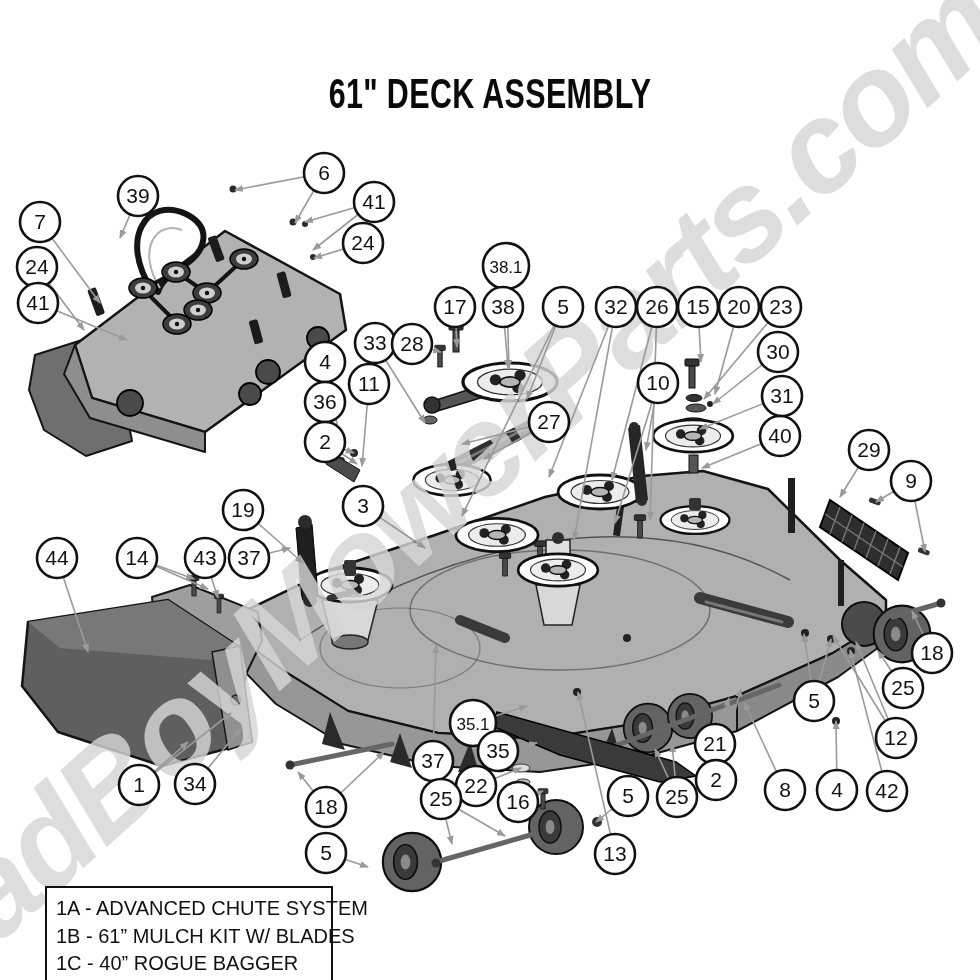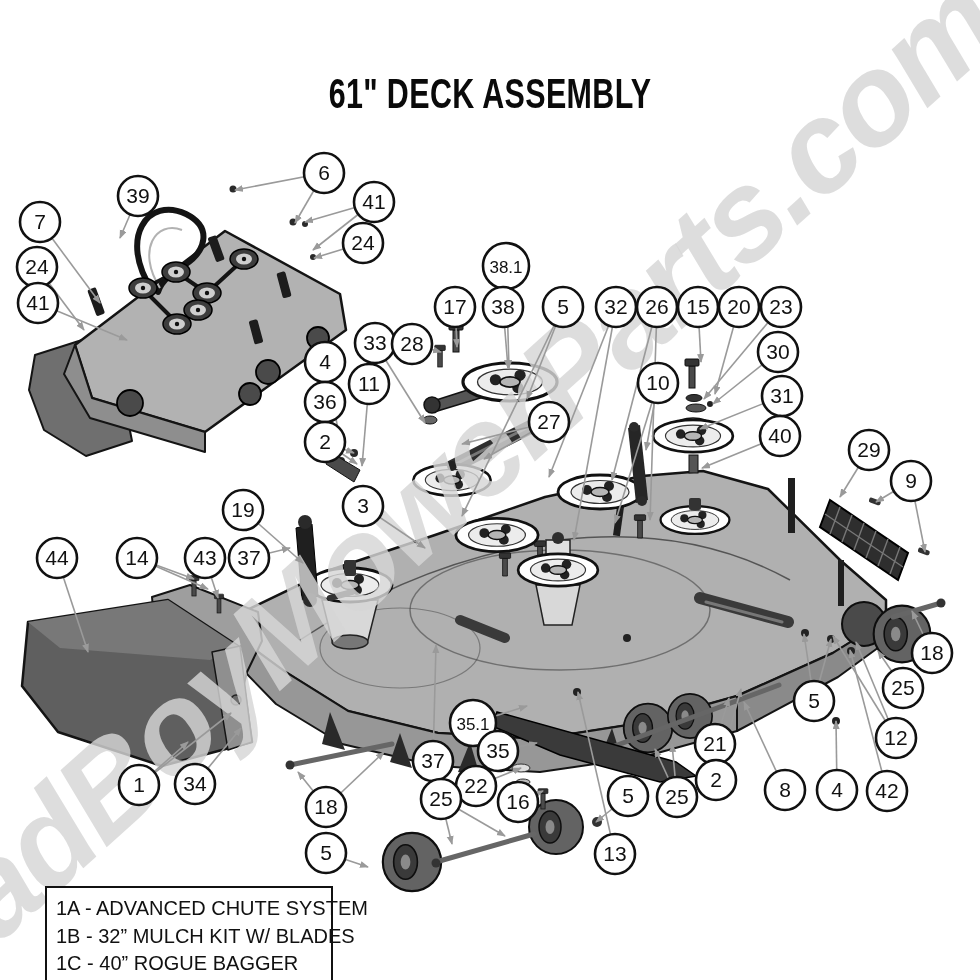--- a/index.html
+++ b/index.html
@@ -500,17 +500,17 @@
         </g>
         <g>
           <circle cx="326" cy="853" r="20" class="callout-circle"></circle>
           <text x="326" y="860" text-anchor="middle" class="callout-text" font-size="21">5</text>
         </g>
       </g>
 </svg>
 
 <div class="legend-box" id="legend-box">
       <div class="legend-line">1A - ADVANCED CHUTE SYSTEM</div>
-      <div class="legend-line">1B - 32” MULCH KIT W/ BLADES</div>
+      <div class="legend-line">1B - 61” MULCH KIT W/ BLADES</div>
       <div class="legend-line">1C - 40” ROGUE BAGGER</div>
     </div>
 
 </div>
 
 </body></html>

